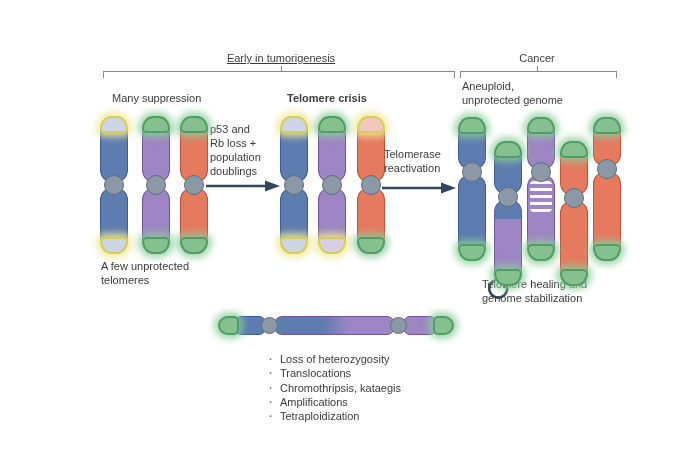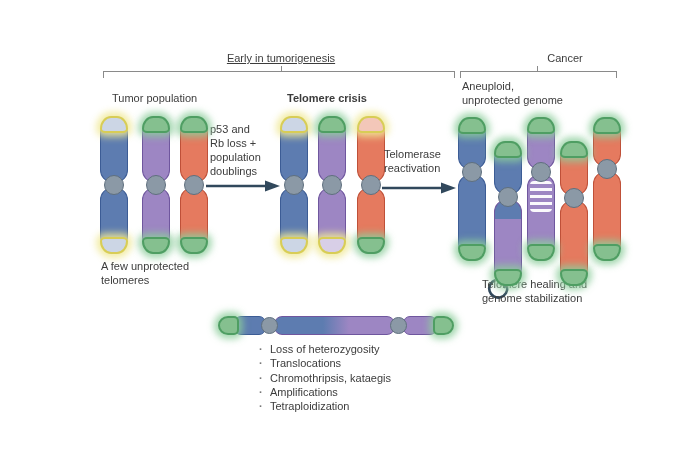--- a/index.html
+++ b/index.html
@@ -35,42 +35,42 @@
   .dc-seg{position:absolute;top:0;height:19px;box-sizing:border-box;border:1.6px solid;}
   .dc-cap{position:absolute;top:0;height:19px;width:21px;box-sizing:border-box;border:2px solid var(--green-cap-dark);
     background:var(--green-cap);box-shadow:0 0 7px 4px var(--green-glow);z-index:2;}
   .dc-cap.l{left:0;border-radius:10px 5px 5px 10px / 9.5px 5px 5px 9.5px;}
   .dc-cap.r{right:0;border-radius:5px 10px 10px 5px / 5px 9.5px 9.5px 5px;}
   .dc-cen{position:absolute;top:1px;width:17px;height:17px;border-radius:50%;background:var(--centromere);
     border:1.6px solid var(--centromere-dark);box-sizing:border-box;z-index:3;}
   
   .arrow-svg{position:absolute;}
   
-  ul.conseq{position:absolute;left:253px;top:338px;margin:4px;padding:0;list-style:none;}
+  ul.conseq{position:absolute;left:253px;top:338px;margin:14px;padding:0;list-style:none;}
   ul.conseq li{font-size:11px;line-height:14.3px;padding-left:13px;position:relative;color:var(--text);}
   ul.conseq li::before{content:"\00b7";position:absolute;left:2px;font-weight:bold;color:#777;}
 </style>
 </head>
 <body>
 
 <div id="canvas">
 
   <div class="lbl center" style="left:181px;top:52px;width:200px;text-decoration:underline;">Early in tumorigenesis</div>
   <div class="bracket" style="left:103px;top:71px;width:352px;"></div>
   <div class="tick" style="left:103px;top:71px;height:7px;"></div>
   <div class="tick" style="left:453.5px;top:71px;height:7px;"></div>
   <div class="tick" style="left:281px;top:66px;height:5px;"></div>
 
-  <div class="lbl center" style="left:515px;top:52px;width:100px;text-align:center;">Cancer</div>
+  <div class="lbl center" style="left:487px;top:52px;width:100px;text-align:center;">Cancer</div>
   <div class="bracket" style="left:460px;top:71px;width:157px;"></div>
   <div class="tick" style="left:460px;top:71px;height:7px;"></div>
   <div class="tick" style="left:615.5px;top:71px;height:7px;"></div>
   <div class="tick" style="left:537px;top:66px;height:5px;"></div>
 
-  <div class="lbl" style="left:112px;top:92px;">Tumor population</div>
+  <div class="lbl" style="left:112px;top:92px;">Many suppression</div>
   <div class="lbl" style="left:287px;top:92px;font-weight:bold;">Telomere crisis</div>
   <div class="lbl" style="left:462px;top:80px;">Aneuploid,
 unprotected genome</div>
 
   <div class="chrom blue" style="left:100px;top:117px;height:136px;--cen:68px;">
     <div class="arm top"></div>
     <div class="arm bot"></div>
     <div class="centromere"></div>
     <div class="cap top yellow"></div>
     <div class="cap bot yellow"></div>

